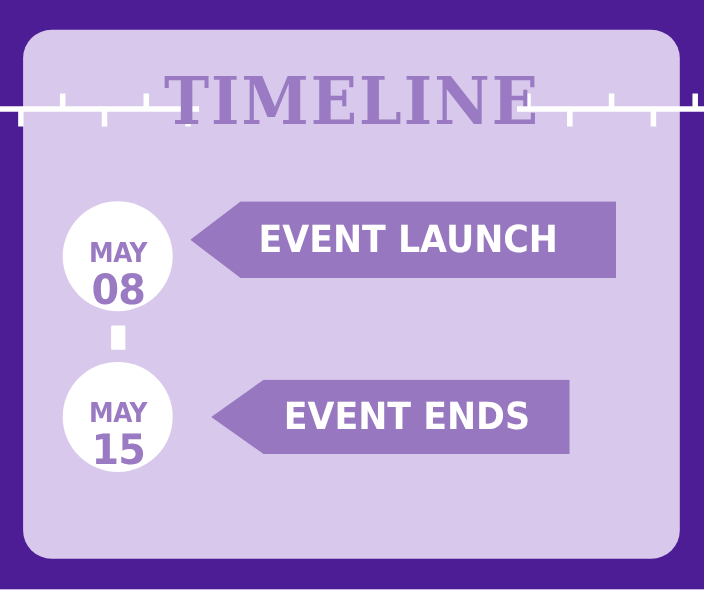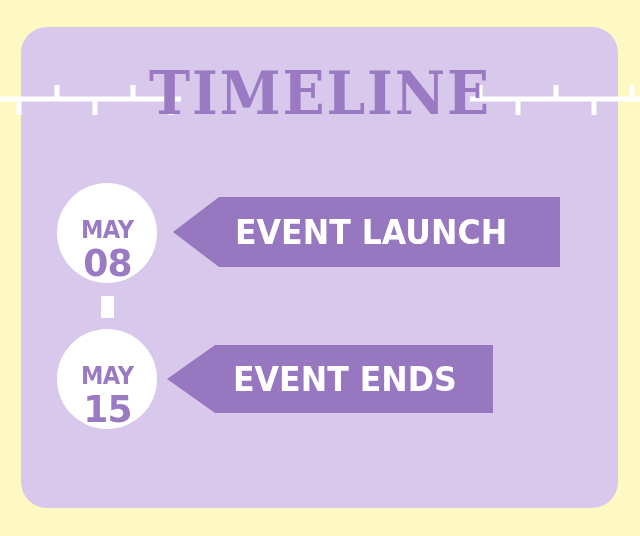--- a/index.html
+++ b/index.html
@@ -11,21 +11,21 @@
     width: 640px;
     height: 536px;
     font-family: "Liberation Sans", sans-serif;
     overflow: hidden;
   }
 
   #stage {
     position: relative;
     width: 640px;
     height: 536px;
-    background: #fef9c3;
+    background: #4c1d95;
   }
 
   
   .card {
     position: absolute;
     left: 21px;
     top: 27px;
     width: 597px;
     height: 481px;
     background: #d8c9ec;
@@ -105,28 +105,28 @@
   
   .banner {
     position: absolute;
     background: #9777c0;
     display: flex;
     align-items: center;
     box-sizing: border-box;
   }
   .banner-1 {
     left: 173px;
-    top: 14px;
+    top: 0;
     width: 387px;
     height: 70px;
     clip-path: polygon(0% 50%, 46px 0%, 100% 0%, 100% 100%, 46px 100%);
     padding-left: 62px;
   }
   .banner-2 {
-    left: 167px;
+    left: 192px;
     top: 16px;
     width: 326px;
     height: 68px;
     clip-path: polygon(0% 50%, 48px 0%, 100% 0%, 100% 100%, 48px 100%);
     padding-left: 66px;
   }
   .banner-label {
     font-family: "DejaVu Sans", sans-serif;
     font-weight: bold;
     font-size: 34px;

